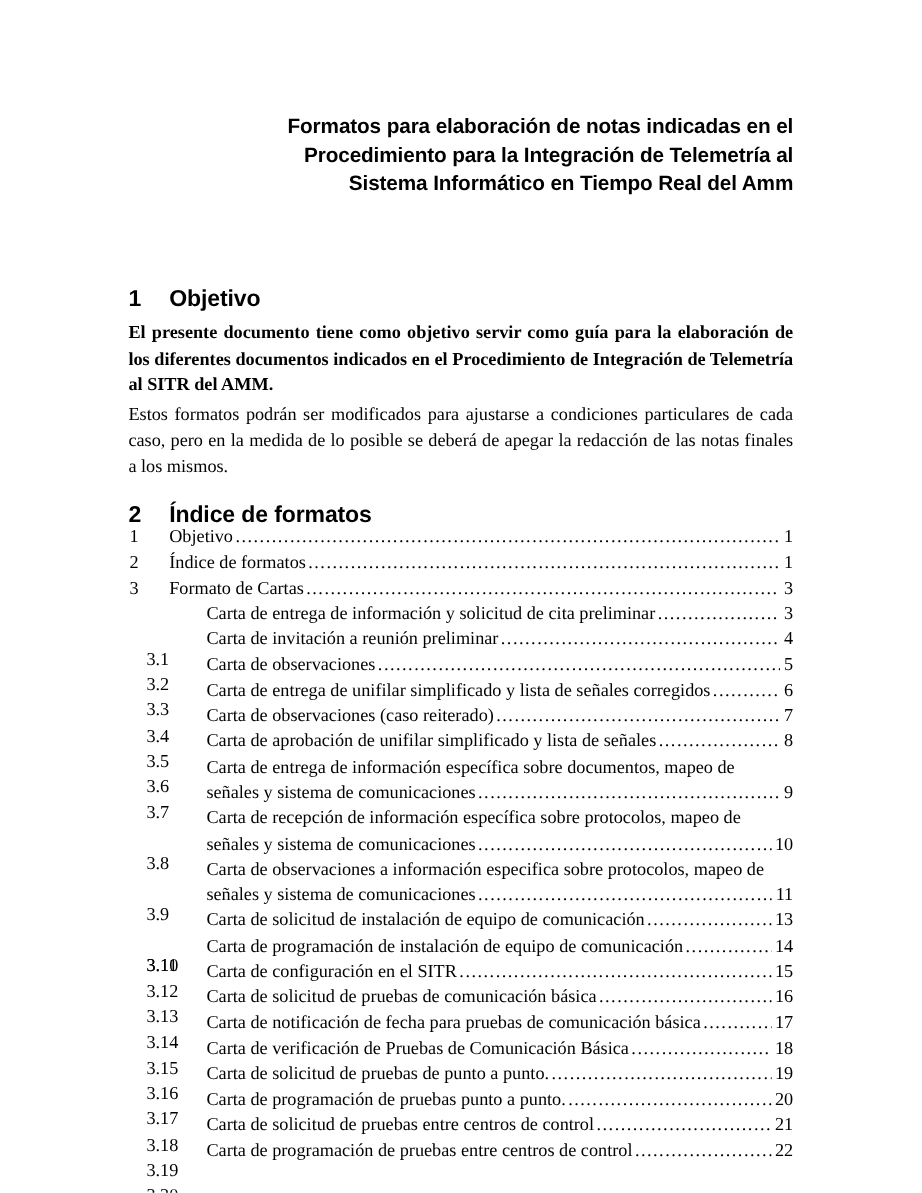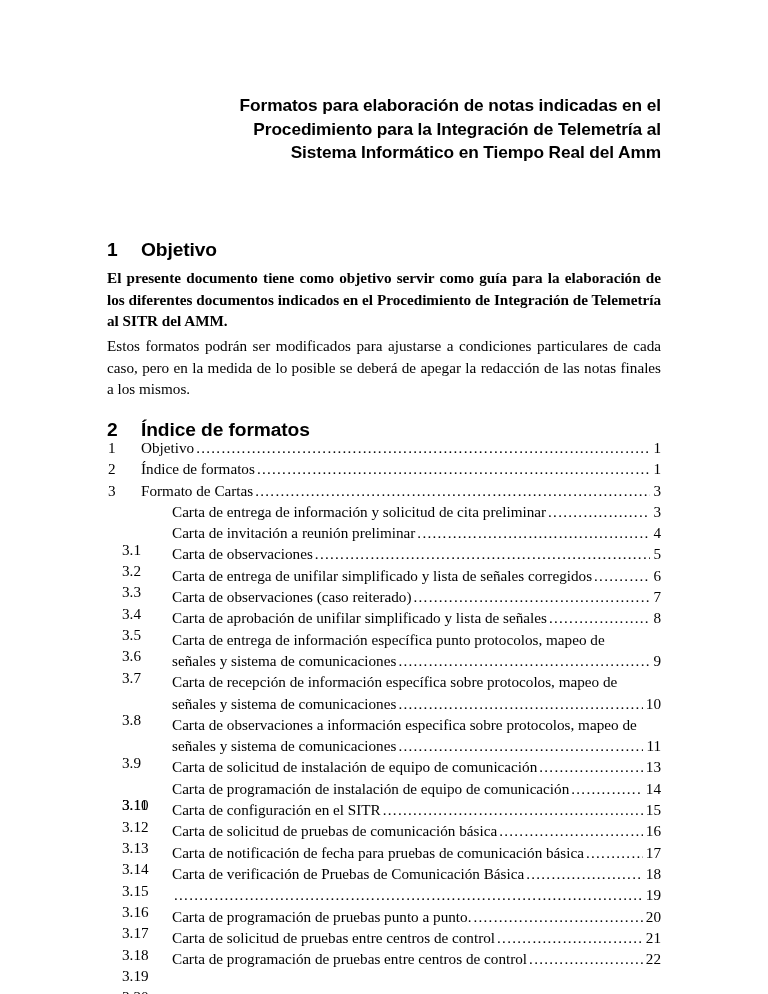--- a/index.html
+++ b/index.html
@@ -264,21 +264,21 @@
           <span class="tl leadline">
             <span class="label">Carta de aprobación de unifilar simplificado y lista de señales</span>
             <span class="leader"></span>
             <span class="pg">8</span>
           </span>
         </span>
       </div>
       <div class="toc-entry lvl2">
         <span class="num">3.7</span>
         <span class="body">
-          <span class="tl plain">Carta de entrega de información específica punto protocolos, mapeo de</span>
+          <span class="tl plain">Carta de entrega de información específica sobre documentos, mapeo de</span>
           <span class="tl leadline">
             <span class="label">señales y sistema de comunicaciones</span>
             <span class="leader"></span>
             <span class="pg">9</span>
           </span>
         </span>
       </div>
       <div class="toc-entry lvl2">
         <span class="num">3.8</span>
         <span class="body">
@@ -361,20 +361,21 @@
             <span class="label">Carta de verificación de Pruebas de Comunicación Básica</span>
             <span class="leader"></span>
             <span class="pg">18</span>
           </span>
         </span>
       </div>
       <div class="toc-entry lvl2">
         <span class="num">3.17</span>
         <span class="body">
           <span class="tl leadline">
+            <span class="label">Carta de solicitud de pruebas de punto a punto.</span>
             <span class="leader"></span>
             <span class="pg">19</span>
           </span>
         </span>
       </div>
       <div class="toc-entry lvl2">
         <span class="num">3.18</span>
         <span class="body">
           <span class="tl leadline">
             <span class="label">Carta de programación de pruebas punto a punto.</span>

